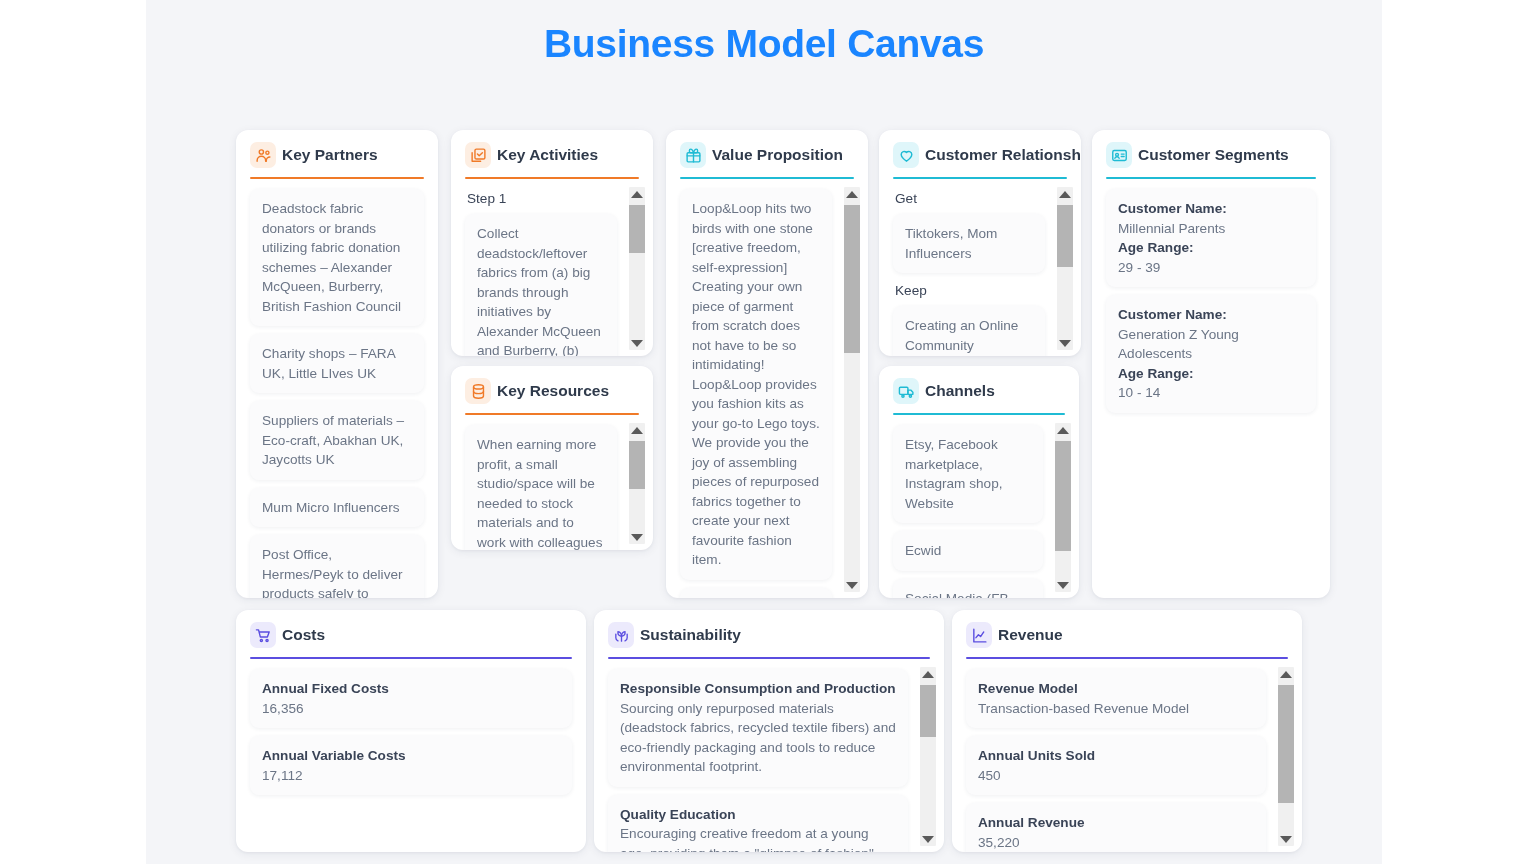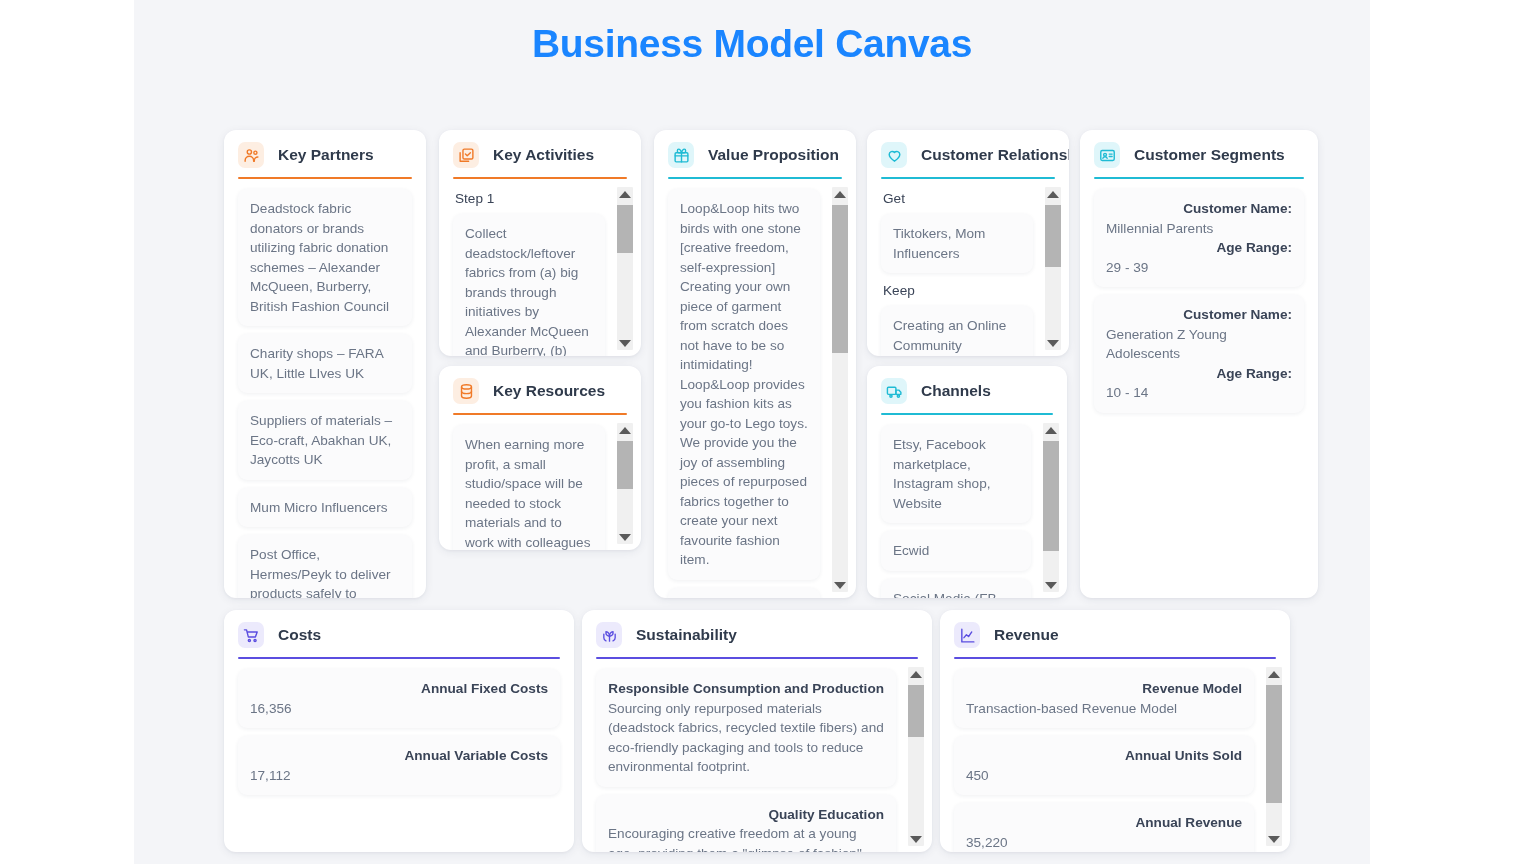--- a/index.html
+++ b/index.html
@@ -9,21 +9,21 @@
     font-family: "Liberation Sans", sans-serif;
     overflow: hidden;
   }
   #root {
     position: relative;
     width: 1536px; height: 864px;
     background: #ffffff;
   }
   .canvas-area {
     position: absolute;
-    left: 134px; top: 0;
+    left: 146px; top: 0;
     width: 1236px; height: 864px;
     background: #f4f5f8;
   }
   .page-title {
     position: absolute;
     left: 0; top: 22px;
     width: 1236px;
     text-align: center;
     font-size: 39px;
     font-weight: 700;
@@ -37,21 +37,21 @@
     background: #ffffff;
     border-radius: 12px;
     box-shadow: 0 2px 10px rgba(30,40,70,0.07), 0 1px 3px rgba(30,40,70,0.05);
     display: flex;
     flex-direction: column;
     overflow: hidden;
   }
   .panel-head {
     display: flex;
     align-items: center;
-    gap: 14px;
+    gap: 6px;
     padding: 12px 14px 9px 14px;
     flex: 0 0 auto;
   }
   .panel-icon {
     width: 26px; height: 26px;
     border-radius: 7px;
     display: flex; align-items: center; justify-content: center;
     flex: 0 0 auto;
   }
   .panel-icon svg { display: block; }
@@ -98,21 +98,20 @@
     font-size: 13.6px;
     line-height: 19.5px;
     color: #6b7586;
     white-space: pre-line;
   }
   .note-label {
     font-size: 13.6px;
     line-height: 19.5px;
     font-weight: 700;
     color: #3a4457;
-    text-align: right;
   }
   .note-value {
     font-size: 13.6px;
     line-height: 19.5px;
     color: #6b7586;
   }
   .group-head {
     font-size: 13.6px;
     font-weight: 400;
     color: #3a4457;

